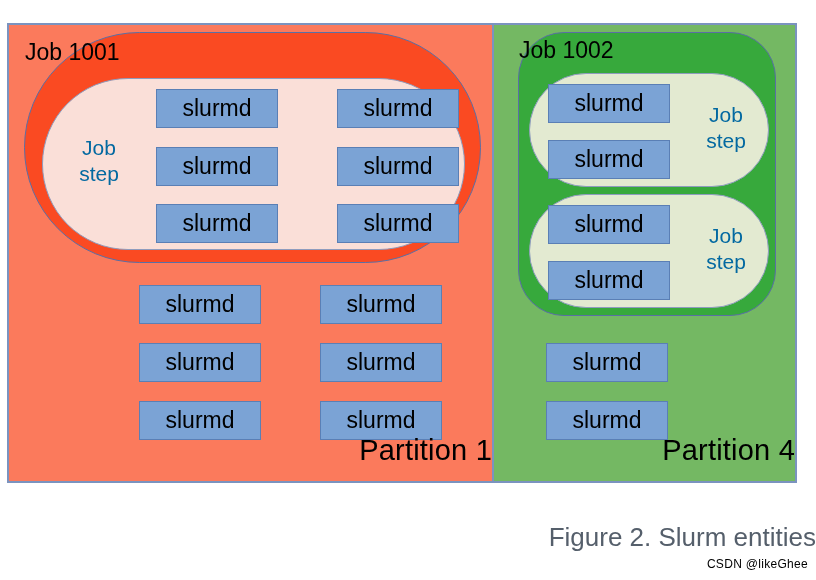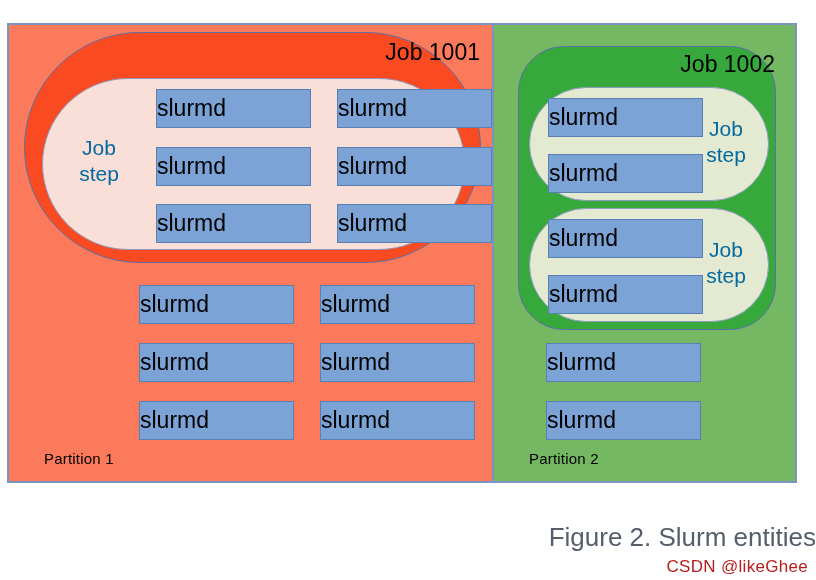--- a/index.html
+++ b/index.html
@@ -45,22 +45,22 @@
     left: 483px;
     right: 0;
     background: #74b863;
     border-left: 2px solid #7b93bf;
   }
   .partition-label {
     position: absolute;
     left: 0;
     right: 0;
     bottom: 14px;
-    text-align: left;
-    font-size: 15px;
+    text-align: right;
+    font-size: 29px;
     color: #000000;
     letter-spacing: 0.2px;
     padding-left: 35px;
   }
 
   
   .job-box {
     position: absolute;
     box-sizing: border-box;
     border: 1.5px solid #5a6fa5;
@@ -73,28 +73,27 @@
     border-radius: 118px;
     background: #fa4a22;
   }
   #job-1002 {
     left: 24px;
     top: 7px;
     width: 258px;
     height: 284px;
     border-radius: 46px;
     background: #37a93c;
-    margin-top: 14px;
   }
   .job-title {
     position: absolute;
     left: 0;
     right: 0;
     top: 6px;
-    text-align: right;
+    text-align: left;
     font-size: 23px;
     color: #000000;
   }
   #job-1002 .job-title { top: 4px; }
 
   
   .job-step {
     position: absolute;
     box-sizing: border-box;
     border: 1.5px solid #8e9cbe;
@@ -133,47 +132,48 @@
   .job-step-green .step-label {
     right: 14px;
     top: 28px;
     width: 56px;
   }
 
   
   .slurmd {
     position: absolute;
     box-sizing: border-box;
-    width: 155px;
+    width: 122px;
     height: 39px;
     background: #7ba3d5;
     border: 1.5px solid #5a7fb5;
     color: #000000;
     font-size: 23px;
     line-height: 36px;
+    text-align: center;
   }
 
   
   #figure-caption {
     position: absolute;
     left: 0;
     right: 0;
     top: 522px;
     text-align: right;
     font-size: 26px;
     color: #555f6b;
   }
 
   
   #watermark {
     position: absolute;
     right: 8px;
     top: 557px;
-    font-size: 17px;
-    color: #b91c1c;
+    font-size: 12px;
+    color: #000000;
     letter-spacing: 0.3px;
   }
 </style>
 </head>
 <body>
 
 <div id="diagram-frame">
 
   <div class="partition" id="partition-1">
 
@@ -223,20 +223,20 @@
         <div class="step-label">Job
 step</div>
         <div class="slurmd" style="left:18px; top:10px;">slurmd</div>
         <div class="slurmd" style="left:18px; top:66px;">slurmd</div>
       </div>
     </div>
 
     <div class="slurmd" style="left:52px; top:318px;">slurmd</div>
     <div class="slurmd" style="left:52px; top:376px;">slurmd</div>
 
-    <div class="partition-label">Partition 2</div>
+    <div class="partition-label">Partition 4</div>
   </div>
 
 </div>
 
 <div id="figure-caption">Figure 2. Slurm entities</div>
 
 <div id="watermark">CSDN @likeGhee</div>
 
 </body></html>

